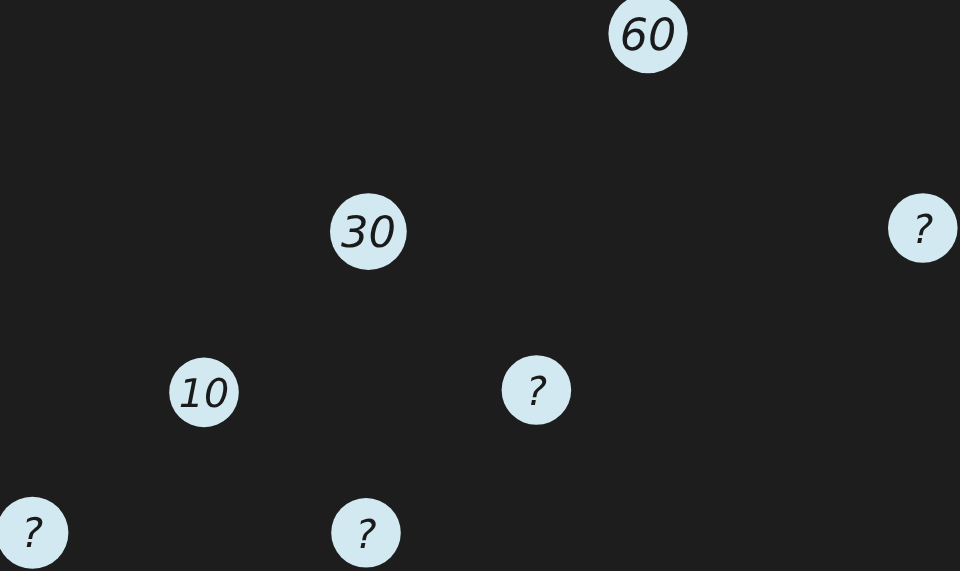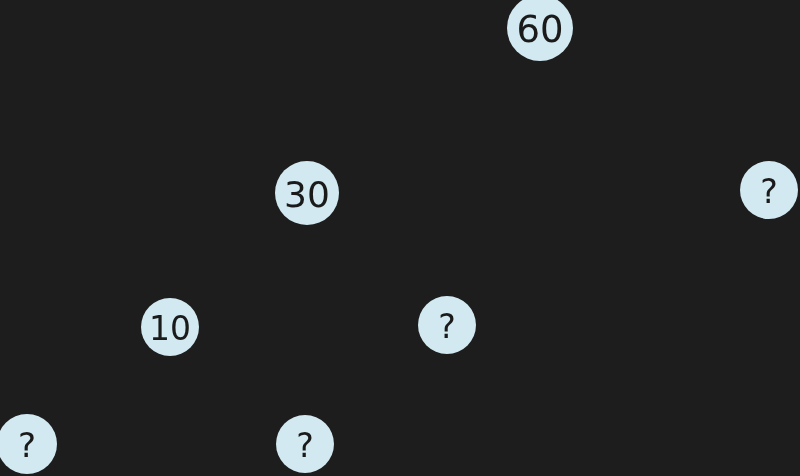--- a/index.html
+++ b/index.html
@@ -10,20 +10,21 @@
   body {
     background: #1d1d1d;
     font-family: "DejaVu Sans", sans-serif;
   }
   #stage {
     position: relative;
     width: 800px;
     height: 476px;
     background: #1d1d1d;
     overflow: hidden;
+    font-style: italic;
   }
   #stage svg {
     display: block;
     width: 800px;
     height: 476px;
   }
   .node-circle {
     
   }
   .node-label {

